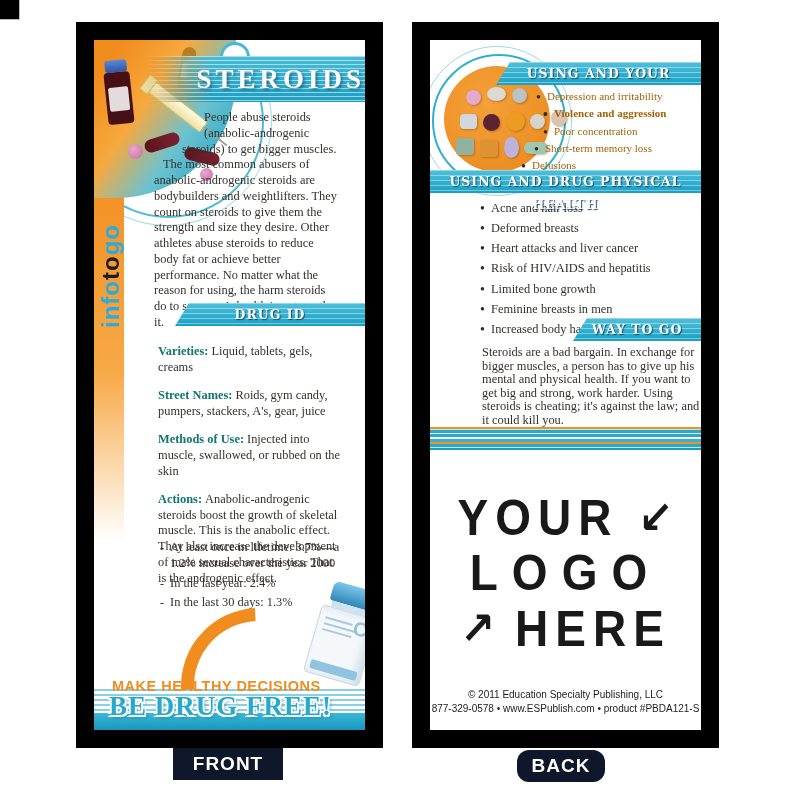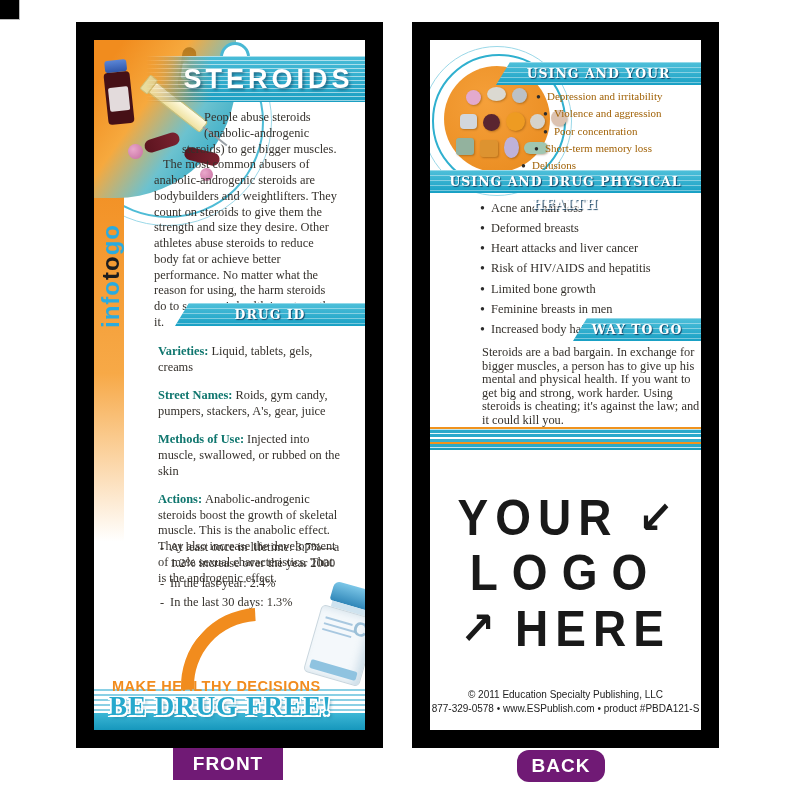--- a/index.html
+++ b/index.html
@@ -36,21 +36,21 @@
   .pill-round.p2{left:106px;top:128px;width:13px;height:13px;}
 
   
   .banner-title{position:absolute;right:0;top:16px;left:52px;height:46px;z-index:4;
     background:
       repeating-linear-gradient(to bottom,rgba(255,255,255,.55) 0 1px,rgba(255,255,255,0) 1px 4px),
       linear-gradient(to right,rgba(241,140,30,.95),rgba(241,140,30,0) 30%),
       linear-gradient(to bottom,#49bcd8,#1b9fc2);
     -webkit-mask-image:linear-gradient(to right,transparent 0,#000 20%);
     mask-image:linear-gradient(to right,transparent 0,#000 20%);}
-  .steroids-text{font-family:Liberation Sans, sans-serif;font-weight:bold;font-size:27px;color:#fff;letter-spacing:4px;text-align:center;line-height:46px;padding-left:26px;text-shadow:2px 2px 3px rgba(15,70,100,.6);}
+  .steroids-text{font-family:Liberation Serif, serif;font-weight:bold;font-size:27px;color:#fff;letter-spacing:4px;text-align:right;line-height:46px;padding-left:26px;text-shadow:2px 2px 3px rgba(15,70,100,.6);}
 
   
   .strip{position:absolute;left:0;top:108px;width:30px;height:410px;z-index:1;
     background:linear-gradient(to bottom,#f18c1e,#f7a947 55%,rgba(250,200,140,0) 96%);
     border-radius:0 16px 0 0;}
   .infotogo{position:absolute;left:2px;top:322px;width:172px;height:30px;transform:rotate(-90deg);transform-origin:0 0;z-index:3;
     font-family:"Liberation Sans",sans-serif;font-weight:bold;font-size:24px;letter-spacing:1px;text-align:center;line-height:30px;}
   .infotogo .b-blue{color:#2aabdf;}
   .infotogo .b-dark{color:#1d1d1f;}
 
@@ -130,21 +130,21 @@
   .pl11{left:74px;top:87px;width:15px;height:21px;background:#beb2d9;}
   .pl12{left:94px;top:92px;width:24px;height:12px;background:#a0c6b0;border-radius:6px;}
 
   
   .bullet-list{margin:0;padding:0;list-style:none;z-index:3;position:absolute;}
   .bullet-list li{position:relative;padding-left:11px;}
   .bullet-list li::before{content:"\2022";position:absolute;left:0;top:-1px;color:#2b2b2b;font-size:14px;}
   .em-list{left:96px;top:50px;width:174px;font-size:11px;line-height:1.26;color:#a16207;}
   .em-list li{margin-bottom:3.5px;}
   .em-list li:nth-child(1){margin-left:10px;}
-  .em-list li:nth-child(2){margin-left:17px;}
+  .em-list li:nth-child(2){margin-left:17px;font-weight:bold;}
   .em-list li:nth-child(3){margin-left:17px;}
   .em-list li:nth-child(4){margin-left:8px;}
   .em-list li:nth-child(5){margin-left:-5px;}
   .ph-list{left:50px;top:161px;width:215px;font-size:12.4px;line-height:1.26;color:#35312c;}
   .ph-list li{margin-bottom:4.5px;}
 
   .wtg-para{position:absolute;left:52px;top:306px;width:220px;font-size:12.4px;line-height:13.6px;color:#35312c;z-index:3;}
 
   .divider{position:absolute;left:0;right:0;top:387px;height:23px;z-index:2;
     background:linear-gradient(to bottom,
@@ -154,21 +154,21 @@
   
   .logo{position:absolute;left:0;right:0;top:450px;text-align:center;color:#191919;z-index:3;
     font-family:"Liberation Sans",sans-serif;font-weight:bold;}
   .logo-row{font-size:46px;line-height:55px;letter-spacing:7px;transform:scaleY(1.08);}
   .logo-row.mid{letter-spacing:14px;}
   .logo-arrow{font-family:"DejaVu Sans",sans-serif;font-size:42px;letter-spacing:0;vertical-align:2px;}
   .bk-footer{position:absolute;left:0;right:0;top:648px;text-align:center;z-index:3;
     font-family:"Liberation Sans",sans-serif;font-size:10px;color:#222;line-height:1.35;}
 
   
-  .side-label{position:absolute;background:#701a75;color:#fff;text-align:center;
+  .side-label{position:absolute;background:#0f172a;color:#fff;text-align:center;
     font-family:"Liberation Sans",sans-serif;font-weight:bold;font-size:19px;line-height:32px;letter-spacing:1px;height:32px;}
   .label-front{left:173px;top:748px;width:110px;}
   .label-back{left:517px;top:750px;width:88px;border-radius:12px;}
 </style>
 </head>
 <body>
 
 <div class="corner-square"></div>
 
 <div class="card front">

